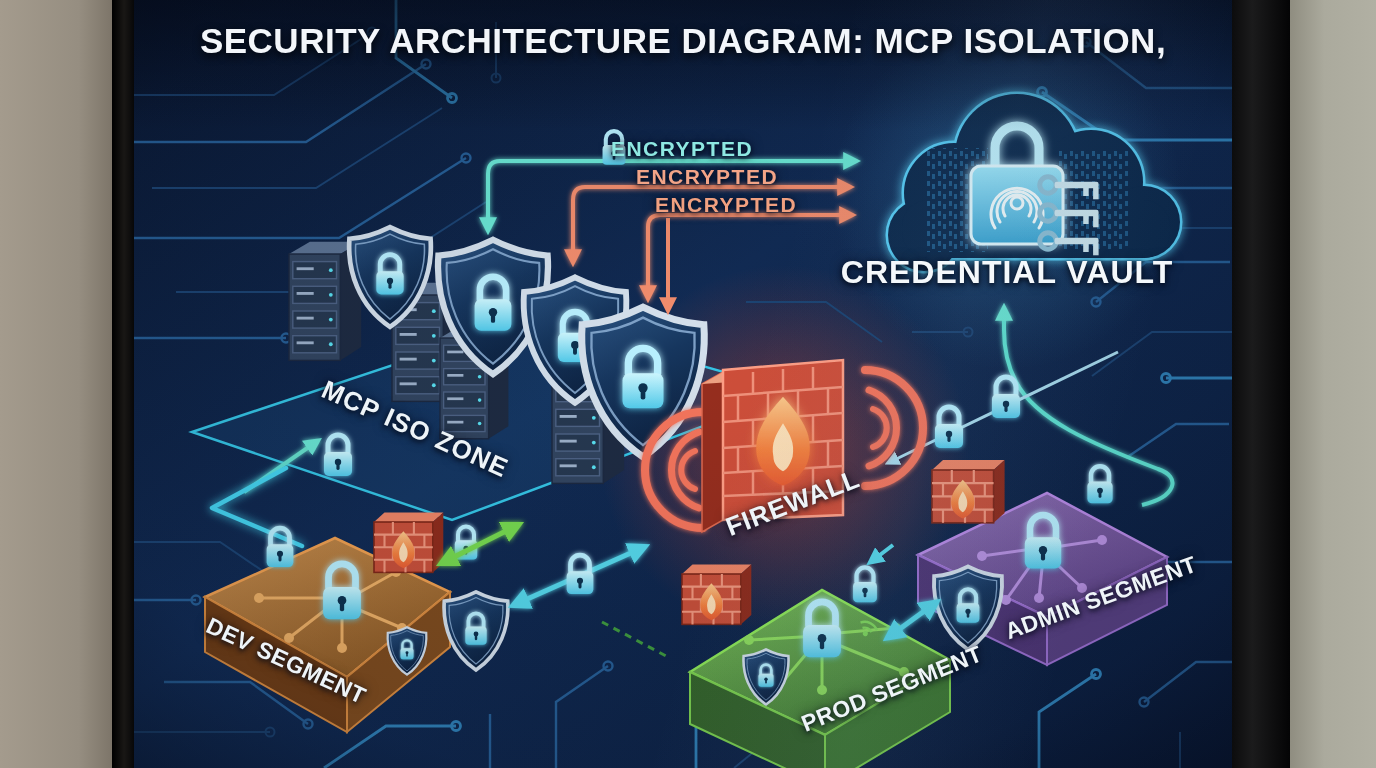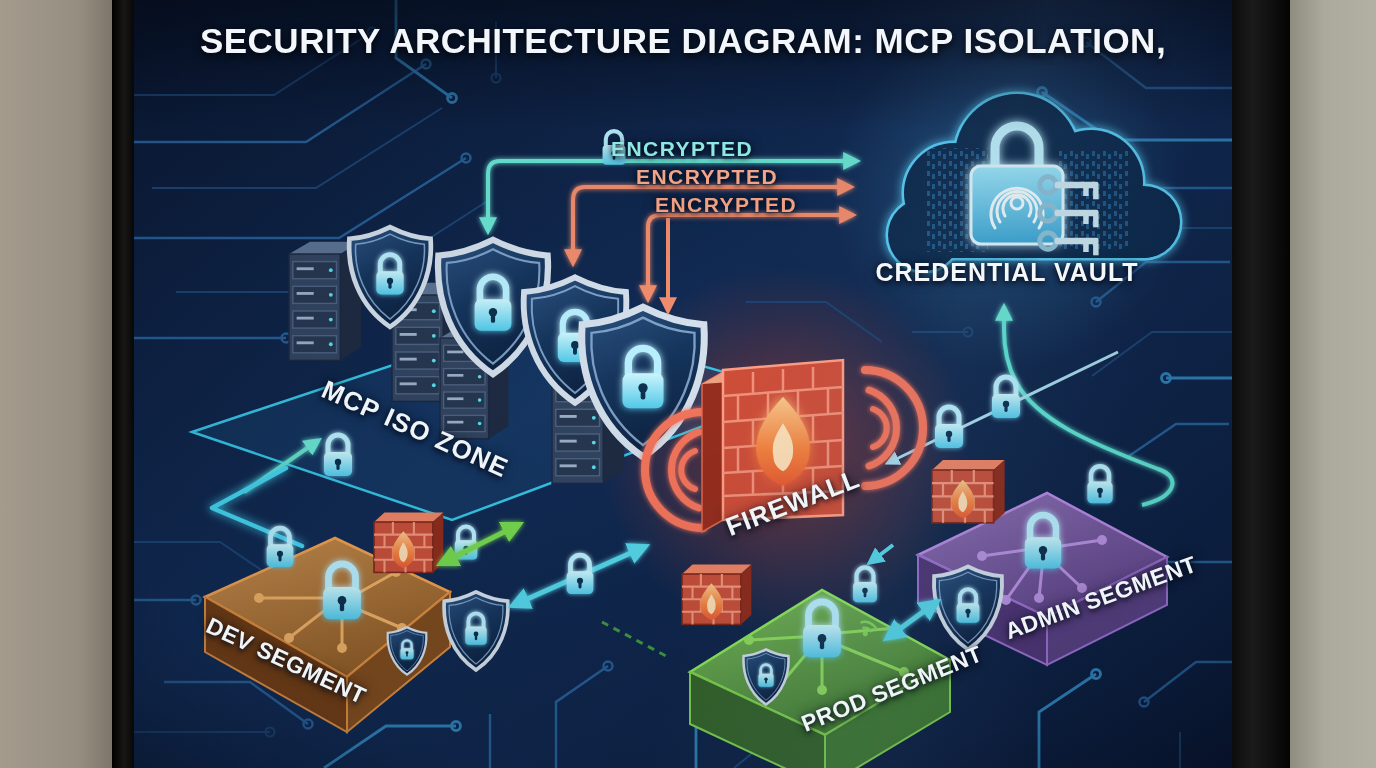--- a/index.html
+++ b/index.html
@@ -17,21 +17,21 @@
     background:linear-gradient(105deg,transparent 55%,rgba(140,180,220,.06) 70%,transparent 85%);}
   .lbl{position:absolute;font-weight:800;white-space:nowrap;color:#eef4f8;z-index:5;
        text-shadow:0 2px 5px rgba(3,9,22,.9),0 0 12px rgba(3,9,22,.6);}
   .title{left:50%;top:20px;transform:translateX(-50%);text-align:center;font-size:35px;line-height:1.18;
          color:#f3f6fa;letter-spacing:.5px;text-shadow:0 3px 9px rgba(0,0,0,.9);}
   .title span{display:block;text-align:right;}
   .enc{font-size:21px;letter-spacing:1.5px;}
   .enc1{left:548px;top:149px;transform:translate(-50%,-50%);color:#8ee8e2;}
   .enc2{left:573px;top:177px;transform:translate(-50%,-50%);color:#f2a487;}
   .enc3{left:592px;top:205px;transform:translate(-50%,-50%);color:#f0a080;}
-  .vault-lbl{left:873px;top:272px;transform:translate(-50%,-50%);font-size:25px;letter-spacing:1px;color:#f4f8fb;}
+  .vault-lbl{left:873px;top:272px;transform:translate(-50%,-50%);font-size:32px;letter-spacing:1px;color:#f4f8fb;}
   .mcp-lbl{left:281px;top:429px;transform:translate(-50%,-50%) rotate(24deg);font-size:26px;letter-spacing:1px;}
   .fw-lbl{left:659px;top:503px;transform:translate(-50%,-50%) rotate(-21deg);font-size:26px;letter-spacing:1px;}
   .seg-lbl{font-size:23px;letter-spacing:.5px;}
   .dev-lbl{left:152px;top:661px;transform:translate(-50%,-50%) rotate(25deg);}
   .prod-lbl{left:758px;top:689px;transform:translate(-50%,-50%) rotate(-22deg);}
   .admin-lbl{left:967px;top:598px;transform:translate(-50%,-50%) rotate(-20deg);}
   .tA{stroke:#1c4473;stroke-width:2;fill:none;}
   .tB{stroke:#265e95;stroke-width:2.4;fill:none;}
   .tC{stroke:#2f7fb5;stroke-width:2.8;fill:none;}
 </style>

